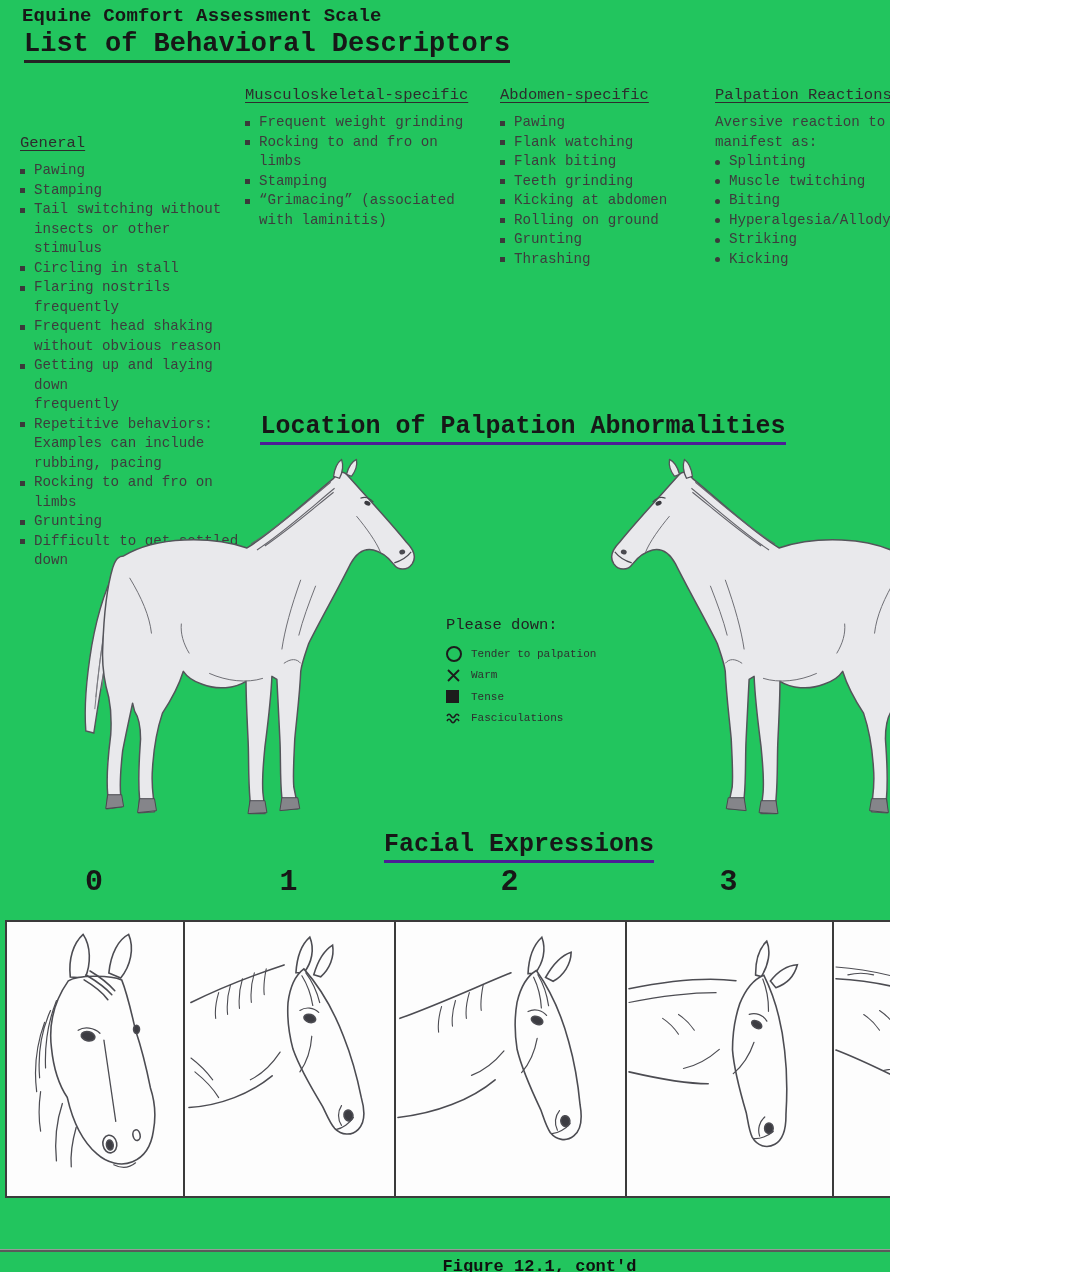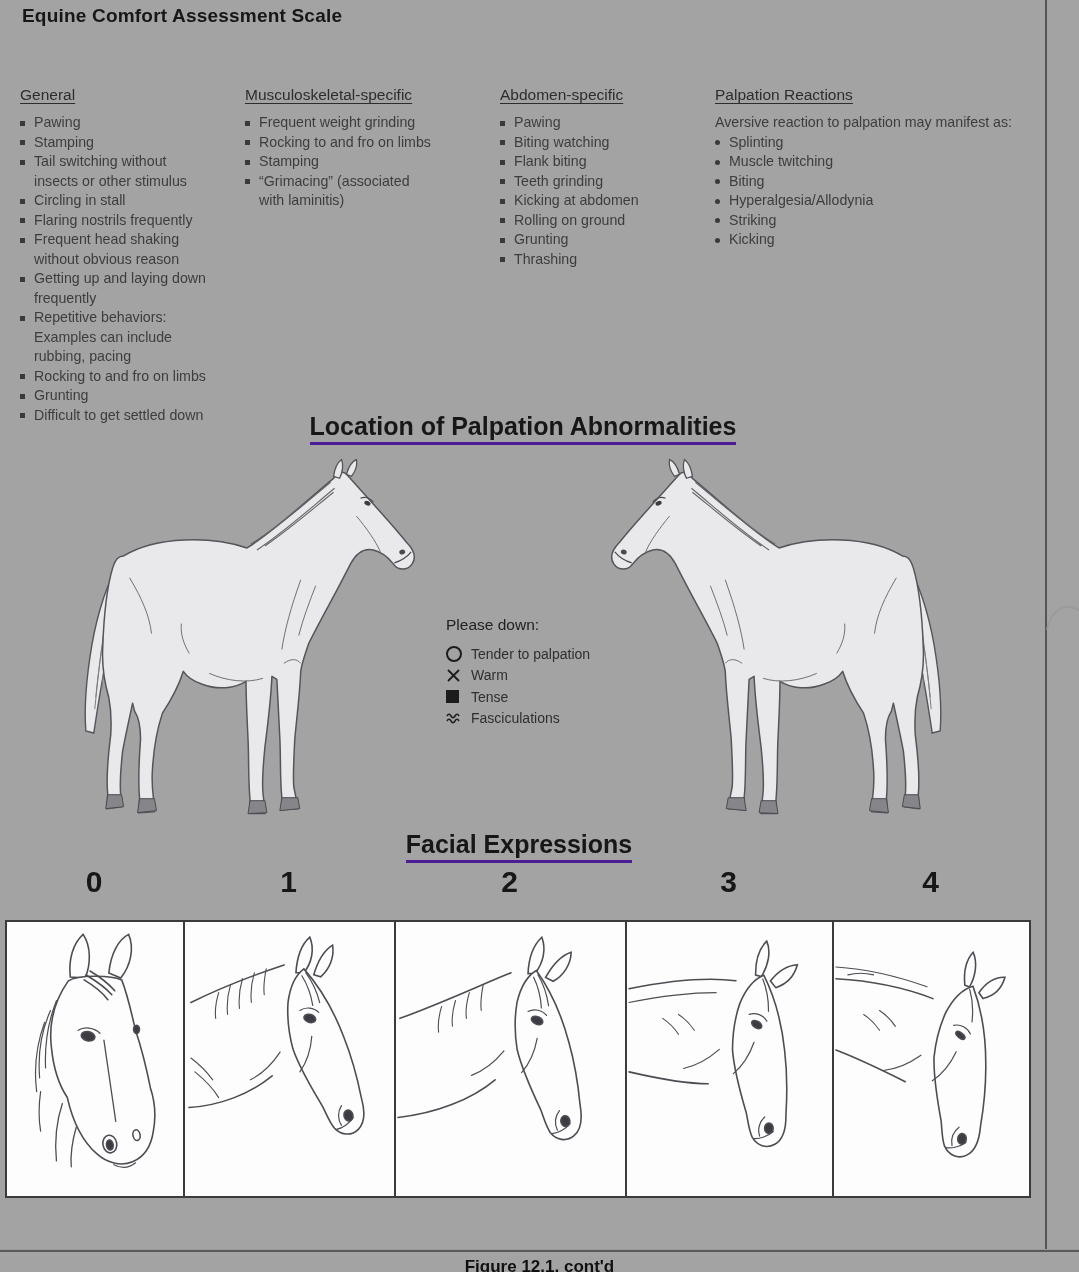--- a/index.html
+++ b/index.html
@@ -1,48 +1,48 @@
 <!DOCTYPE html>
 <html><head>
 <meta charset="utf-8">
 <style>
   html,body { margin:0; padding:0; background:#ffffff; }
   .page {
-    position:relative; width:1079px; height:1272px; overflow:hidden;
-    background:#a3a3a3; color:#3d3d3d;
-    font-family:Liberation Sans, sans-serif;
+    position:relative; width:890px; height:1272px; overflow:hidden;
+    background:#22c55e; color:#3d3d3d;
+    font-family:Liberation Mono, monospace;
   }
   
   .doc-title { position:absolute; left:22px; top:5px; font-size:19px; font-weight:bold; color:#171717; letter-spacing:.2px; }
   .doc-heading { position:absolute; left:24px; top:29px; font-size:27px; font-weight:bold; color:#171717;
                  border-bottom:3px solid #242424; padding-bottom:1px; }
   
   .col { position:absolute; top:86px; }
-  .col-1 { left:20px;  width:222px; }
+  .col-1 { left:20px;  width:222px;margin-top:48px; }
   .col-2 { left:245px; width:230px; }
   .col-3 { left:500px; width:215px; }
   .col-4 { left:715px; width:332px; }
   .col-h { font-size:15.5px; color:#2d2d2d; text-decoration:underline; text-underline-offset:3px; margin-bottom:9px; }
   .col-intro { font-size:14.2px; line-height:19.5px; margin-bottom:0; }
   .li { display:flex; gap:9px; font-size:14.2px; line-height:19.5px; }
   .bullet { flex:0 0 auto; width:5px; height:5px; margin-top:7.5px; background:#3a3a3a; }
   .rd { border-radius:50%; }
   .li-text { white-space:pre-line; }
   
   .center-band { position:absolute; left:0; width:1046px; text-align:center; }
   .sec-h { display:inline-block; font-size:25px; font-weight:bold; color:#171717;
            border-bottom:3px solid #4c1d95; padding-bottom:1px; }
   
   .horse { position:absolute; top:456px; width:398px; height:368px; }
   .horse-left  { left:52px; }
   .horse-right { left:576px; transform:scaleX(-1); }
   
   .legend { position:absolute; left:446px; top:616px; }
   .legend-title { font-size:15.5px; color:#222; margin-bottom:9px; }
-  .legend-row { display:flex; align-items:center; gap:8px; height:21.5px; font-size:14px; color:#2f2f2f; }
+  .legend-row { display:flex; align-items:center; gap:8px; height:21.5px; font-size:11px; color:#2f2f2f; }
   .lg-ic { flex:0 0 17px; display:flex; justify-content:flex-start; align-items:center; }
   .ic-circle { width:12px; height:12px; border:2px solid #1c1c1c; border-radius:50%; }
   .ic-square { width:13px; height:13px; background:#1c1c1c; }
   
   .score-row, .panel-row { position:absolute; left:5px; display:flex; }
   .score-row { top:864px; }
   .score { text-align:center; font-size:30px; font-weight:bold; color:#171717; line-height:1.2; }
   .panel-row { top:920px; border:2px solid #3b3b3b; background:#fdfdfd; }
   .panel { height:274px; border-left:2px solid #3b3b3b; box-sizing:content-box; }
   .panel:first-child { border-left:none; }
@@ -122,20 +122,21 @@
 
         <path d="M231 341 L247 341 L249 352 L229 354 Z" fill="#85858a" stroke="#4a4a50" stroke-width="1"></path>
         <path d="M199 344 L214 344 L216 356 L197 357 Z" fill="#85858a" stroke="#4a4a50" stroke-width="1"></path>
         <path d="M88 342 L103 342 L105 354 L86 356 Z" fill="#85858a" stroke="#4a4a50" stroke-width="1"></path>
         <path d="M56 338 L70 338 L72 350 L54 352 Z" fill="#85858a" stroke="#4a4a50" stroke-width="1"></path>
       </symbol>
     </defs>
   </svg>
 
   <div class="doc-title">Equine Comfort Assessment Scale</div>
+  <div class="doc-heading">List of Behavioral Descriptors</div>
 
   <div class="col col-1">
     <div class="col-h">General</div>
     <div class="li">
         <span class="bullet"></span>
         <span class="li-text">Pawing</span>
       </div>
     <div class="li">
         <span class="bullet"></span>
         <span class="li-text">Stamping</span>
@@ -205,21 +206,21 @@
   </div>
 
   <div class="col col-3">
     <div class="col-h">Abdomen-specific</div>
     <div class="li">
         <span class="bullet"></span>
         <span class="li-text">Pawing</span>
       </div>
     <div class="li">
         <span class="bullet"></span>
-        <span class="li-text">Biting watching</span>
+        <span class="li-text">Flank watching</span>
       </div>
     <div class="li">
         <span class="bullet"></span>
         <span class="li-text">Flank biting</span>
       </div>
     <div class="li">
         <span class="bullet"></span>
         <span class="li-text">Teeth grinding</span>
       </div>
     <div class="li">

